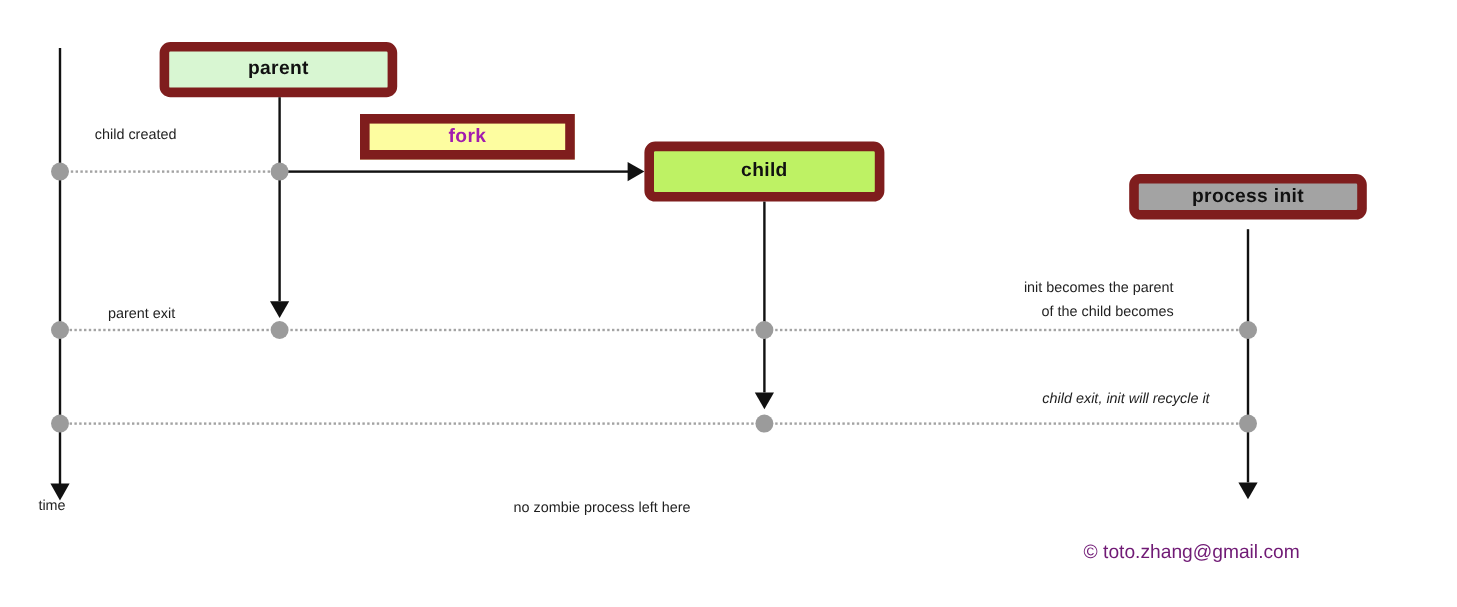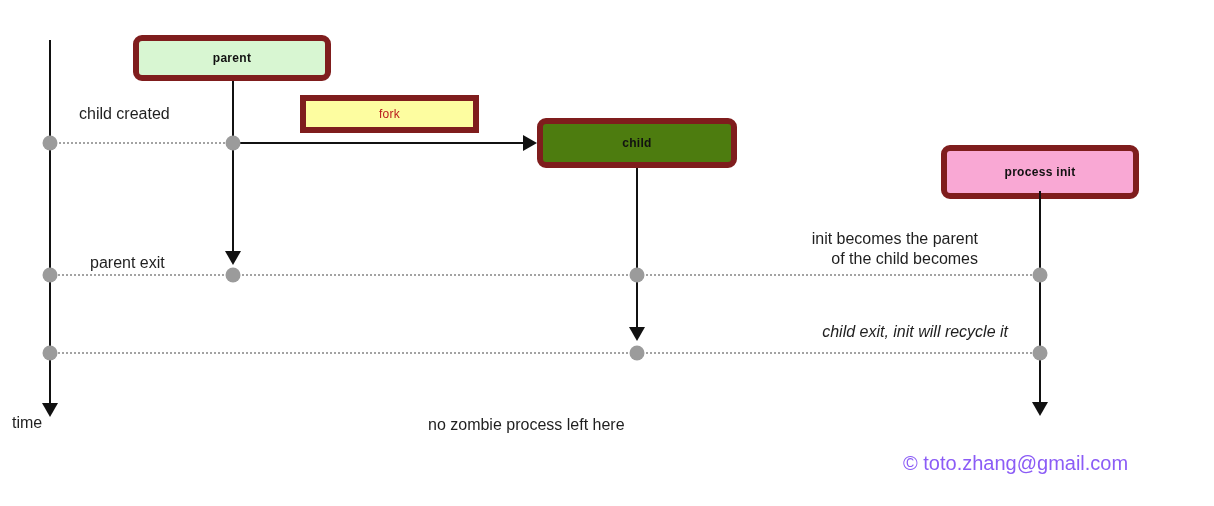--- a/index.html
+++ b/index.html
@@ -27,61 +27,61 @@
     border-top:14px solid #111;
   }
   .arr-right{
     position:absolute;width:0;height:0;transform:translateY(-50%);
     border-top:8px solid transparent;border-bottom:8px solid transparent;
     border-left:14px solid #111;
   }
   
   .box{
     position:absolute;display:flex;align-items:center;justify-content:center;
-    border:6px solid #7f1d1d;font-weight:bold;font-size:12px;color:#111;
+    border:8px solid #7f1d1d;font-weight:bold;font-size:16px;color:#111;
     box-sizing:border-box;letter-spacing:.3px;
   }
   .box.rounded{border-radius:9px;}
   
-  .lbl{position:absolute;font-size:16px;white-space:nowrap;color:#1f1f1f;}
+  .lbl{position:absolute;font-size:12px;white-space:nowrap;color:#1f1f1f;}
   .lbl.center{text-align:right;white-space:normal;line-height:20px;}
-  .copyright{position:absolute;font-size:20px;color:#8b5cf6;}
+  .copyright{position:absolute;font-size:16px;color:#701a75;}
 </style>
 </head>
 <body>
 
 <div id="stage">
 
   <div class="vline" style="left:49px;top:40px;height:364px;"></div>
   <div class="arr-down" style="left:50px;top:403px;"></div>
-  <div class="lbl" style="left:12px;top:414px;">time</div>
+  <div class="lbl" style="left:32px;top:414px;">time</div>
 
   <div class="dotline" style="left:50px;top:142px;width:183px;"></div>
   <div class="dotline" style="left:50px;top:274px;width:990px;"></div>
   <div class="dotline" style="left:50px;top:352px;width:990px;"></div>
 
   <div class="box rounded" style="left: 133px; top: 35px; width: 198px; height: 46px; background: rgb(216, 246, 210);">
     <span>parent</span>
   </div>
   <div class="vline" style="left:232px;top:81px;height:170px;"></div>
   <div class="arr-down" style="left:233px;top:251px;"></div>
 
   <div class="hline" style="left:233px;top:142px;width:291px;"></div>
   <div class="arr-right" style="left:523px;top:143px;"></div>
   <div class="box" style="left: 300px; top: 95px; width: 179px; height: 38px; background: rgb(253, 253, 160);">
-    <span style="font-weight:normal;color:#b91c1c;">fork</span>
+    <span style="font-weight:bold;color:#a21caf;">fork</span>
   </div>
 
-  <div class="box rounded" style="left: 537px; top: 118px; width: 200px; height: 50px; background: #4d7c0f;">
+  <div class="box rounded" style="left: 537px; top: 118px; width: 200px; height: 50px; background: #bef264;">
     <span>child</span>
   </div>
   <div class="vline" style="left:636px;top:168px;height:159px;"></div>
   <div class="arr-down" style="left:637px;top:327px;"></div>
 
-  <div class="box rounded" style="left: 941px; top: 145px; width: 198px; height: 54px; background: #f9a8d4;">
+  <div class="box rounded" style="left: 941px; top: 145px; width: 198px; height: 38px; background: #a3a3a3;">
     <span>process init</span>
   </div>
   <div class="vline" style="left:1039px;top:191px;height:211px;"></div>
   <div class="arr-down" style="left:1040px;top:402px;"></div>
 
   <div class="dot" style="left:50px;top:143px;"></div>
   <div class="dot" style="left:50px;top:275px;"></div>
   <div class="dot" style="left:50px;top:353px;"></div>
   <div class="dot" style="left:233px;top:143px;"></div>
   <div class="dot" style="left:233px;top:275px;"></div>

